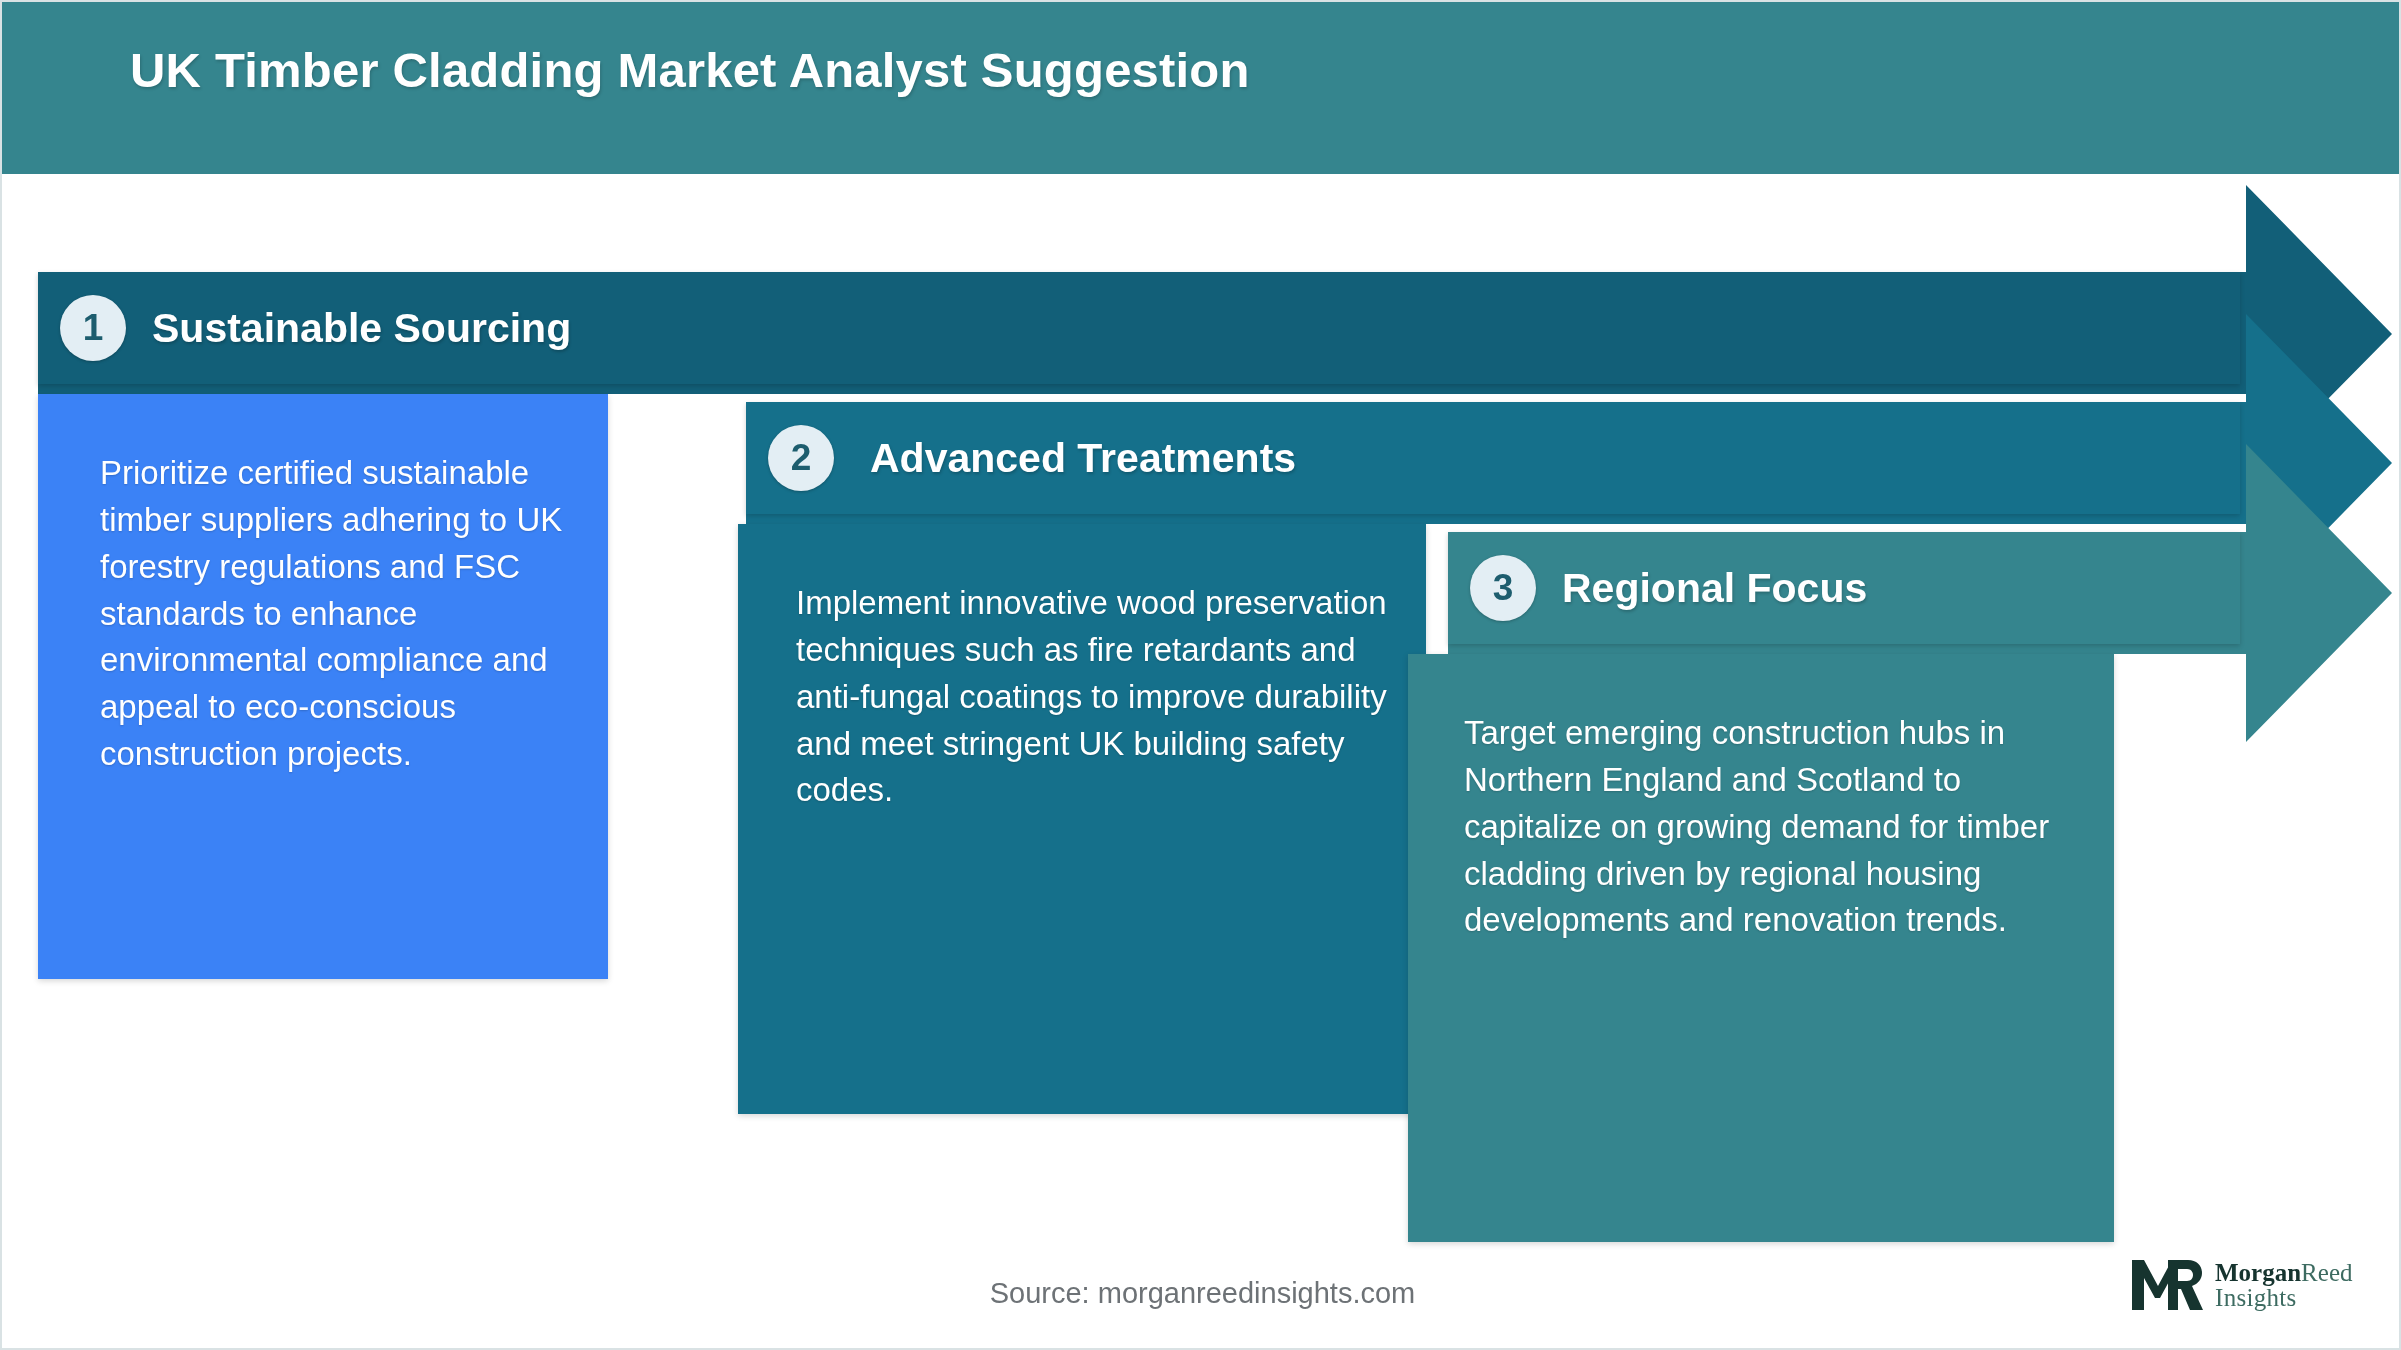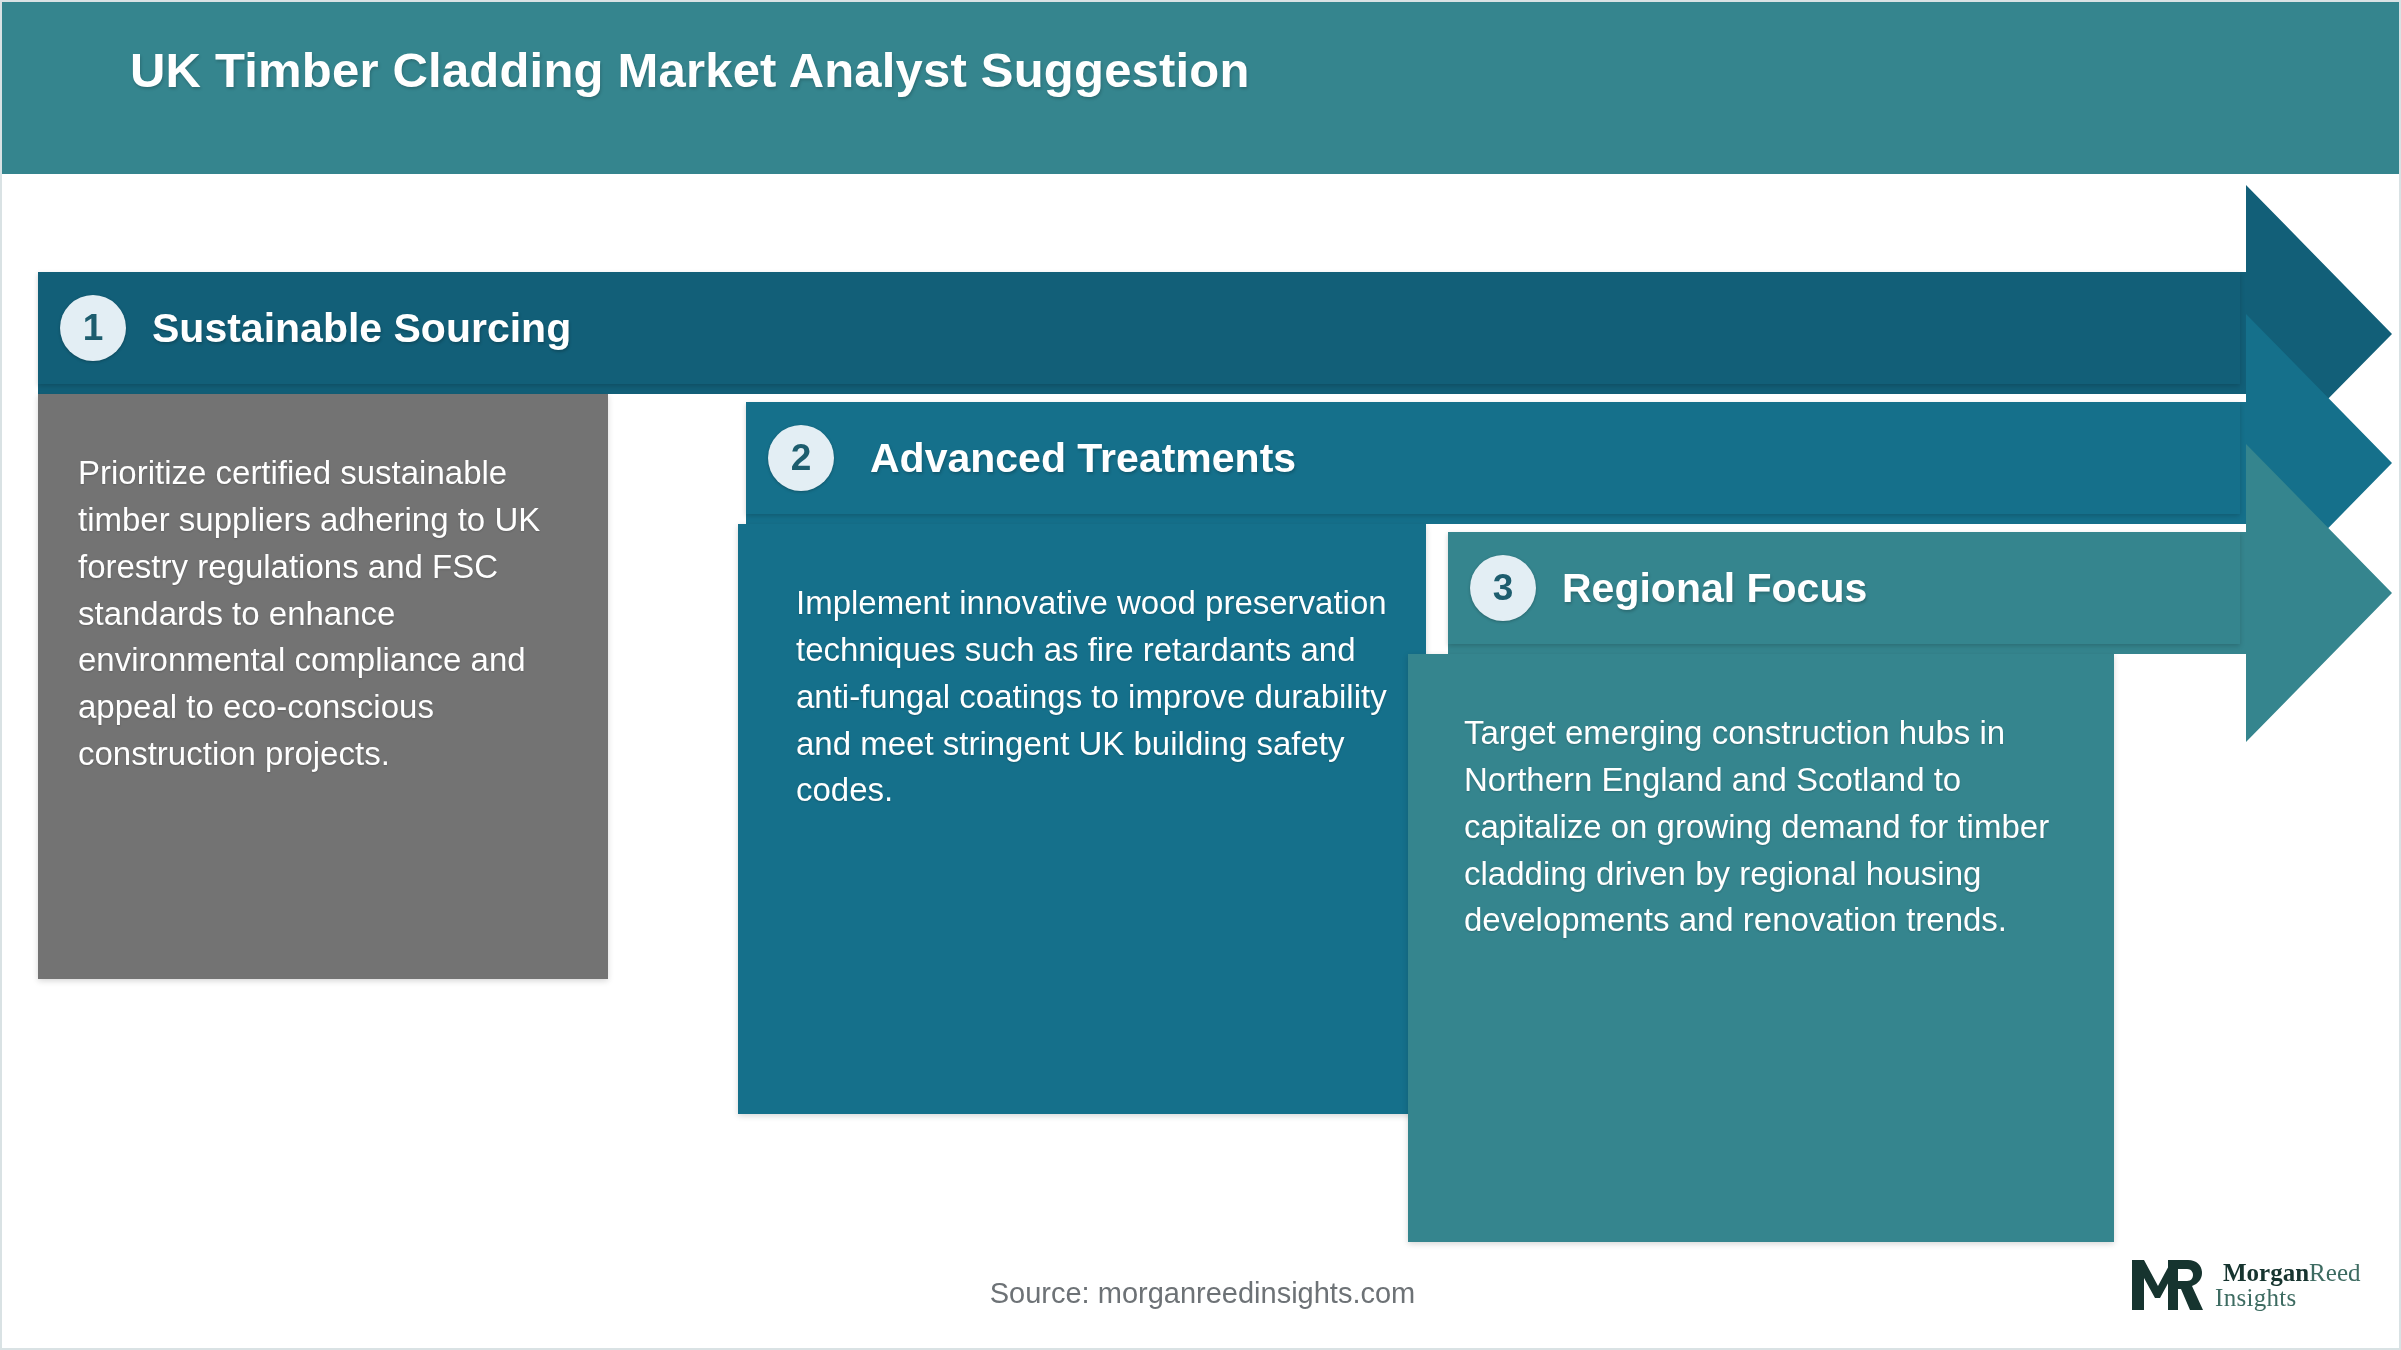--- a/index.html
+++ b/index.html
@@ -95,22 +95,22 @@
   
   #step-bar-1 {
     left: 36px; top: 270px; width: 2202px; height: 112px;
     background: #125f78;
     padding-left: 22px;
   }
   #step-bar-1 .step-badge { width: 66px; height: 66px; font-size: 37px; }
   #step-bar-1 .step-label { font-size: 41px; margin-left: 26px; }
   #step-body-1 {
     left: 36px; top: 392px; width: 570px; height: 585px;
-    background: #737373;
-    padding: 56px 38px 0 40px;
+    background: #3b82f6;
+    padding: 56px 38px 0 62px;
   }
 
   
   #step-bar-2 {
     left: 744px; top: 400px; width: 1494px; height: 112px;
     background: #15708b;
     padding-left: 22px;
   }
   #step-bar-2 .step-badge { width: 66px; height: 66px; font-size: 37px; }
   #step-bar-2 .step-label { font-size: 41px; margin-left: 36px; }
@@ -153,21 +153,21 @@
     align-items: center;
     gap: 11px;
   }
   .logo-mark { flex: 0 0 auto; }
   .logo-words {
     display: flex;
     flex-direction: column;
     line-height: 1.02;
     font-family: "Liberation Serif", serif;
   }
-  .logo-row-1 { font-size: 25px; white-space: nowrap; margin-left: 8px; }
+  .logo-row-1 { font-size: 25px; white-space: nowrap; }
   .logo-morgan { font-weight: bold; color: #16342f; }
   .logo-reed { font-weight: normal; color: #3d6b61; }
   .logo-insights {
     font-size: 25px;
     color: #3d6b61;
     letter-spacing: 0.3px;
   }
 </style>
 </head>
 <body>

